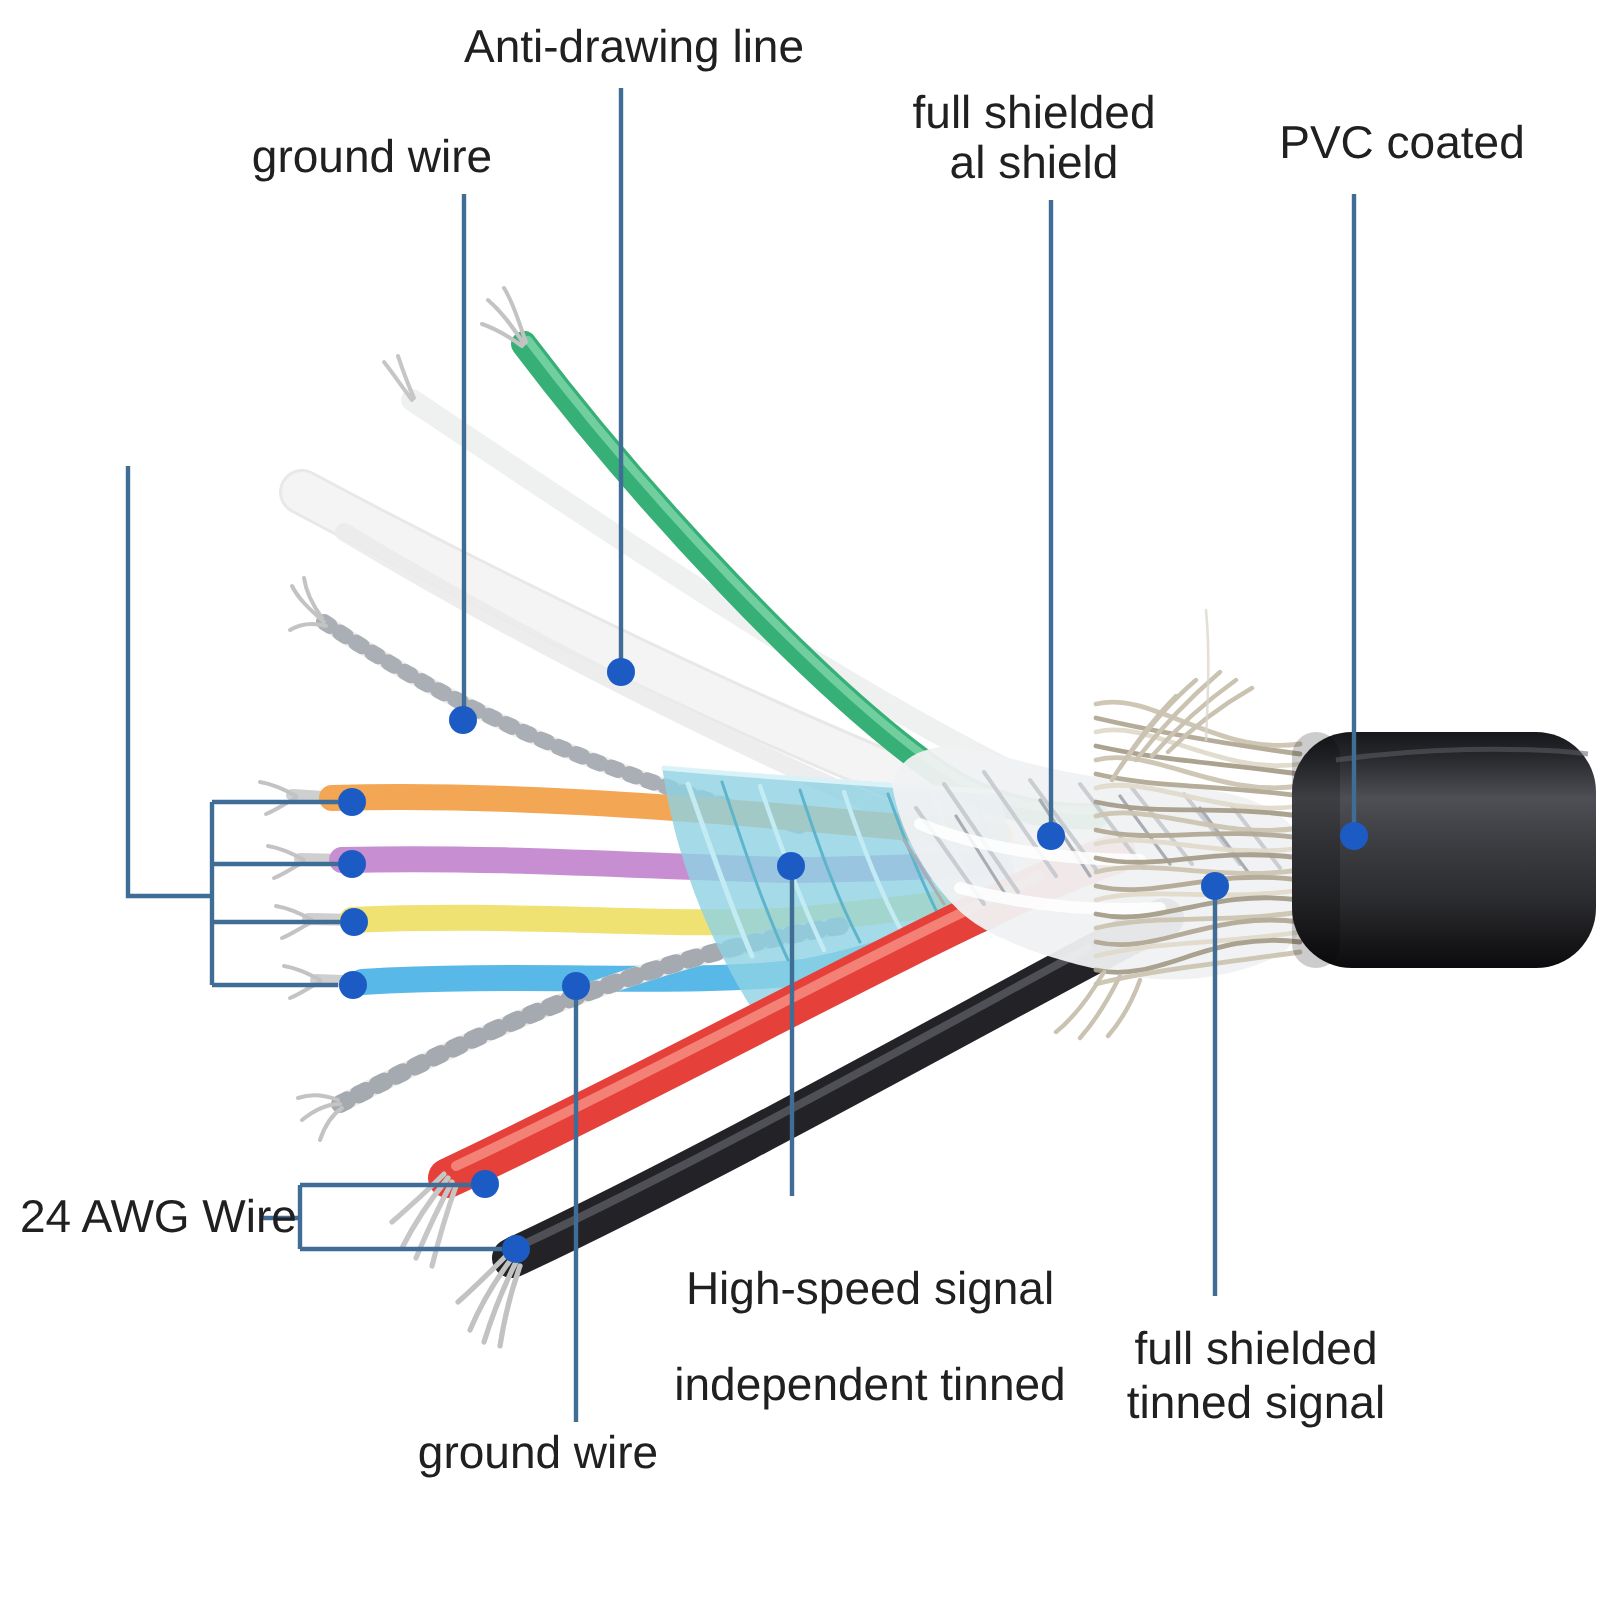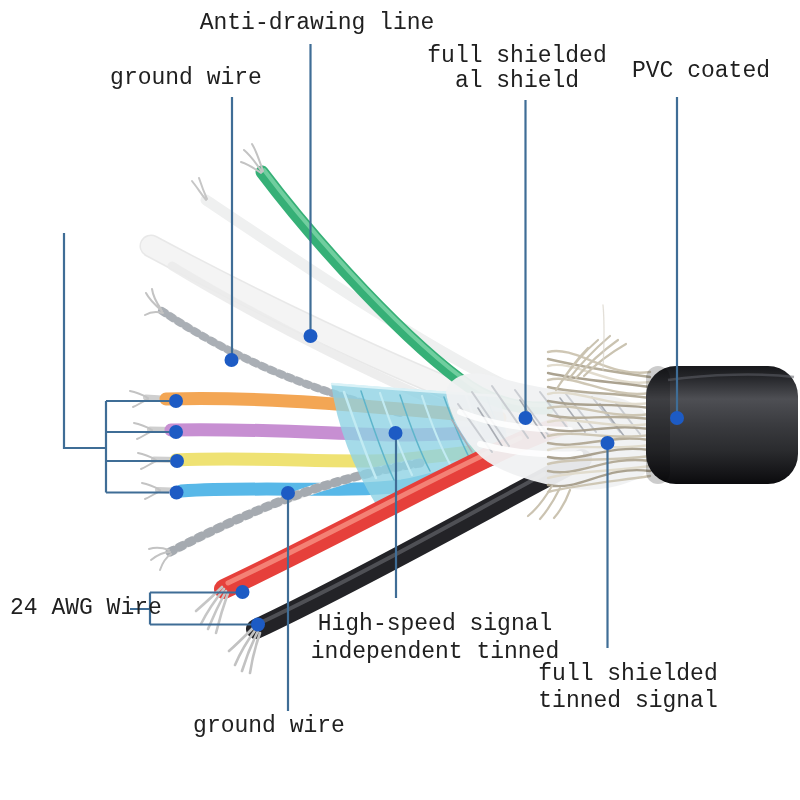--- a/index.html
+++ b/index.html
@@ -1,24 +1,24 @@
 <!DOCTYPE html>
 <html style="--background: #ffffff; --text-color: #202020; --leader-line: #3f6d96; --callout-dot: #1d5bc4; --green-wire: #36b077; --red-wire: #e6403b; --black-wire: #232327; --orange-wire: #f3a654; --plum-wire: #c78fd2; --yellow-wire: #efe273; --blue-wire: #58b8e8; --foil-shield: #8fd2e3; --pvc-jacket: #333438; --tinned-copper: #c4bba8; --white-wire: #f2f2f2;"><head>
 <meta charset="utf-8">
 <style>
   html,body{margin:0;padding:0;background:#ffffff;}
   #stage{position:relative;width:800px;height:800px;background:var(--background,#fff);overflow:hidden;
-         font-family:Liberation Mono, monospace;}
+         font-family:Liberation Sans, sans-serif;}
   #art{position:absolute;left:0;top:0;}
   .lbl{position:absolute;color:var(--text-color,#202020);font-size:23px;line-height:26px;
        white-space:nowrap;z-index:5;}
   .center{transform:translateX(-50%);text-align:center;}
   .lbl .ln{display:block;}
   .lh25 .ln{line-height:25px;}
-  .lh28 .ln{line-height:28px;}
+  .lh28 .ln{line-height:28px;margin-top:20px;}
   .lh27 .ln{line-height:27px;}
   .leader{stroke:var(--leader-line,#3f6d96);stroke-width:2.2;fill:none;}
   .dot{fill:var(--callout-dot,#1d5bc4);}
   .gw{stroke:var(--green-wire,#36b077);}
   .rw{stroke:var(--red-wire,#e6403b);}
   .bw{stroke:var(--black-wire,#232327);}
   .ow{stroke:var(--orange-wire,#f3a654);}
   .pw{stroke:var(--plum-wire,#c78fd2);}
   .yw{stroke:var(--yellow-wire,#efe273);}
   .lw{stroke:var(--blue-wire,#58b8e8);}

